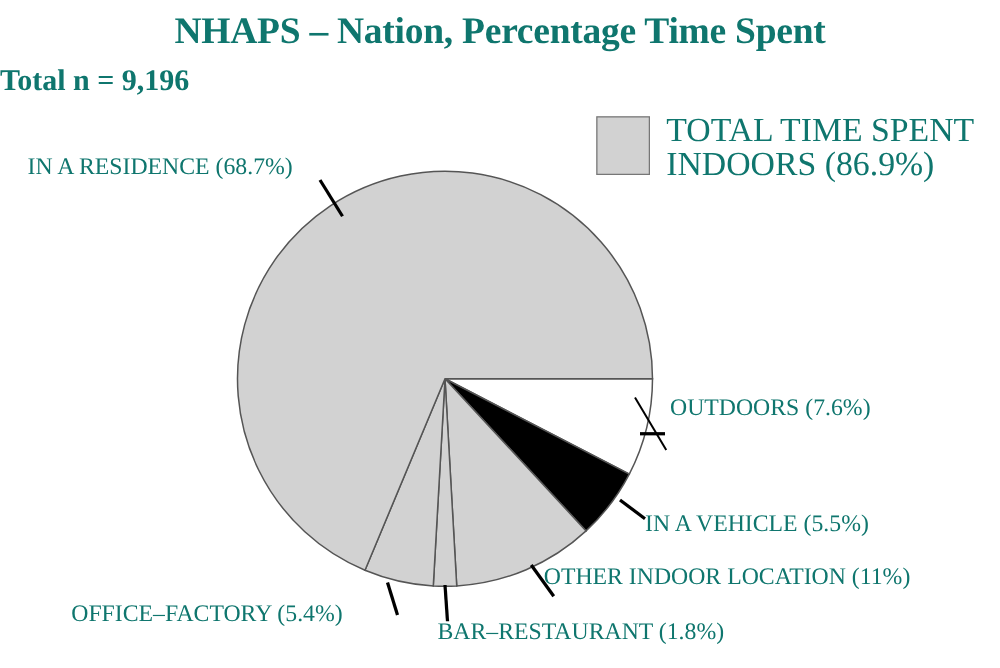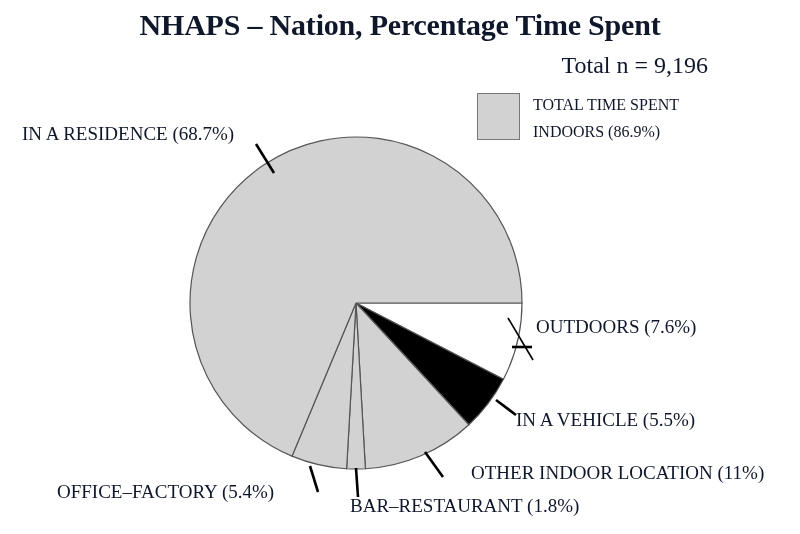--- a/index.html
+++ b/index.html
@@ -7,80 +7,80 @@
     padding: 0;
     background: #ffffff;
   }
   #chart-root {
     position: relative;
     width: 800px;
     height: 534px;
     background: #ffffff;
     overflow: hidden;
     font-family: "Liberation Serif", "DejaVu Serif", serif;
-    color: #0f172a;
+    color: #0f766e;
   }
   .title {
     position: absolute;
     left: 0;
     top: 8px;
     width: 800px;
     text-align: center;
     font-size: 30px;
     font-weight: bold;
     letter-spacing: -0.2px;
     white-space: nowrap;
   }
   .subtitle {
     position: absolute;
     left: 0;
     top: 52px;
     width: 708px;
-    text-align: right;
+    text-align: left;
     font-size: 24px;
-    font-weight: normal;
+    font-weight: bold;
     white-space: nowrap;
   }
   .legend {
     position: absolute;
     left: 477px;
     top: 93px;
     display: flex;
     align-items: flex-start;
     gap: 13px;
   }
   .legend-swatch {
     width: 43px;
     height: 47px;
     background: #d2d2d2;
     border: 1.5px solid #777777;
     box-sizing: border-box;
     flex: 0 0 auto;
   }
   .legend-label {
-    font-size: 16px;
+    font-size: 27px;
     line-height: 27px;
     white-space: pre-line;
     margin-top: -2px;
   }
   .pie-svg {
     position: absolute;
     left: 0;
     top: 0;
   }
   .slice-label {
     position: absolute;
     font-size: 19px;
     white-space: nowrap;
     line-height: 22px;
   }
   .lbl-residence { left: 22px;  top: 123px; }
   .lbl-outdoors  { left: 536px; top: 316px; }
   .lbl-vehicle   { left: 516px; top: 409px; }
-  .lbl-other     { left: 435px; top: 462px; margin-left: 36px; }
+  .lbl-other     { left: 435px; top: 451px; }
   .lbl-bar       { left: 350px; top: 495px; }
   .lbl-office    { left: 57px;  top: 481px; }
 </style>
 </head>
 <body>
 
 <div id="chart-root">
 
   <div class="title">NHAPS – Nation, Percentage Time Spent</div>
   <div class="subtitle">Total n = 9,196</div>

